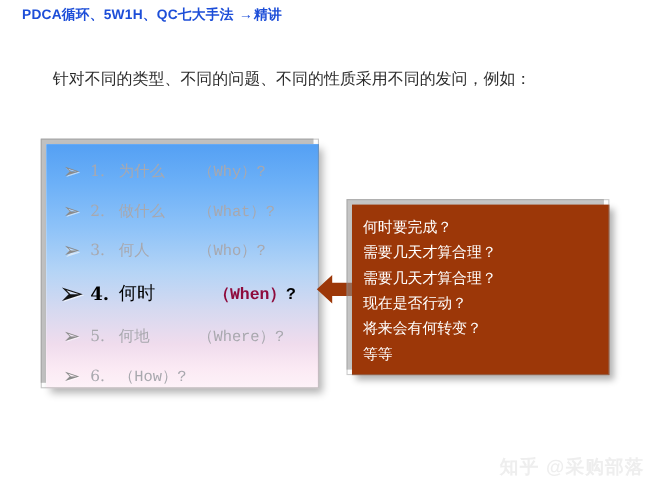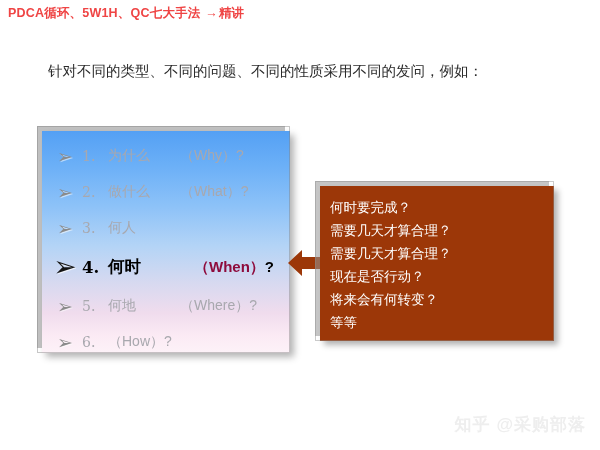--- a/index.html
+++ b/index.html
@@ -11,25 +11,25 @@
     height: 450px;
     background: #ffffff;
     font-family: "Liberation Sans", "DejaVu Sans", sans-serif;
     overflow: hidden;
     position: relative;
   }
 
   
   #slide-header {
     position: absolute;
-    left: 8px;
+    left: 20px;
     top: 5px;
     font-size: 12.5px;
     font-weight: bold;
-    color: #ef4444;
+    color: #1d4ed8;
     letter-spacing: 0.2px;
     white-space: nowrap;
   }
   #slide-header .arrow-glyph {
     font-weight: bold;
     padding: 0 1px;
   }
 
   
   #slide-subtitle {
@@ -102,38 +102,38 @@
   }
   .q-cn {
     width: 72px;
     flex: 0 0 72px;
     font-size: 14px;
     color: #a8a8ae;
   }
   .q-en {
     font-size: 14px;
     color: #a8a8ae;
-    font-family: Liberation Sans, sans-serif;
+    font-family: Liberation Mono, monospace;
   }
 
   
   .q-row.is-active { height: 42px; }
   .q-row.is-active .q-bullet {
     font-size: 28px;
     color: #141414;
     text-shadow: 1px 1px 0 rgba(255,255,255,0.7);
   }
   .q-row.is-active .q-num {
     font-size: 16.5px;
     font-weight: bold;
     color: #000000;
   }
   .q-row.is-active .q-cn {
     font-size: 16.5px;
-    font-weight: bold;
+    font-weight: normal;
     color: #000000;
     width: 86px;
     flex: 0 0 86px;
   }
   .q-row.is-active .q-en {
     font-size: 15px;
     font-weight: bold;
     color: #8e0b3c;
   }
   .q-row.is-active .q-en .tail { color: #000000; }
@@ -216,20 +216,21 @@
     <span class="q-bullet">➢</span>
     <span class="q-num">2.</span>
     <span class="q-cn">做什么</span>
     <span class="q-en">（What）?</span>
   </div>
 
   <div class="q-row">
     <span class="q-bullet">➢</span>
     <span class="q-num">3.</span>
     <span class="q-cn">何人</span>
+    <span class="q-en">（Who）?</span>
   </div>
 
   <div class="q-row is-active">
     <span class="q-bullet">➢</span>
     <span class="q-num">4.</span>
     <span class="q-cn">何时</span>
     <span class="q-en"><span>（When）</span><span class="tail">?</span></span>
   </div>
 
   <div class="q-row">

